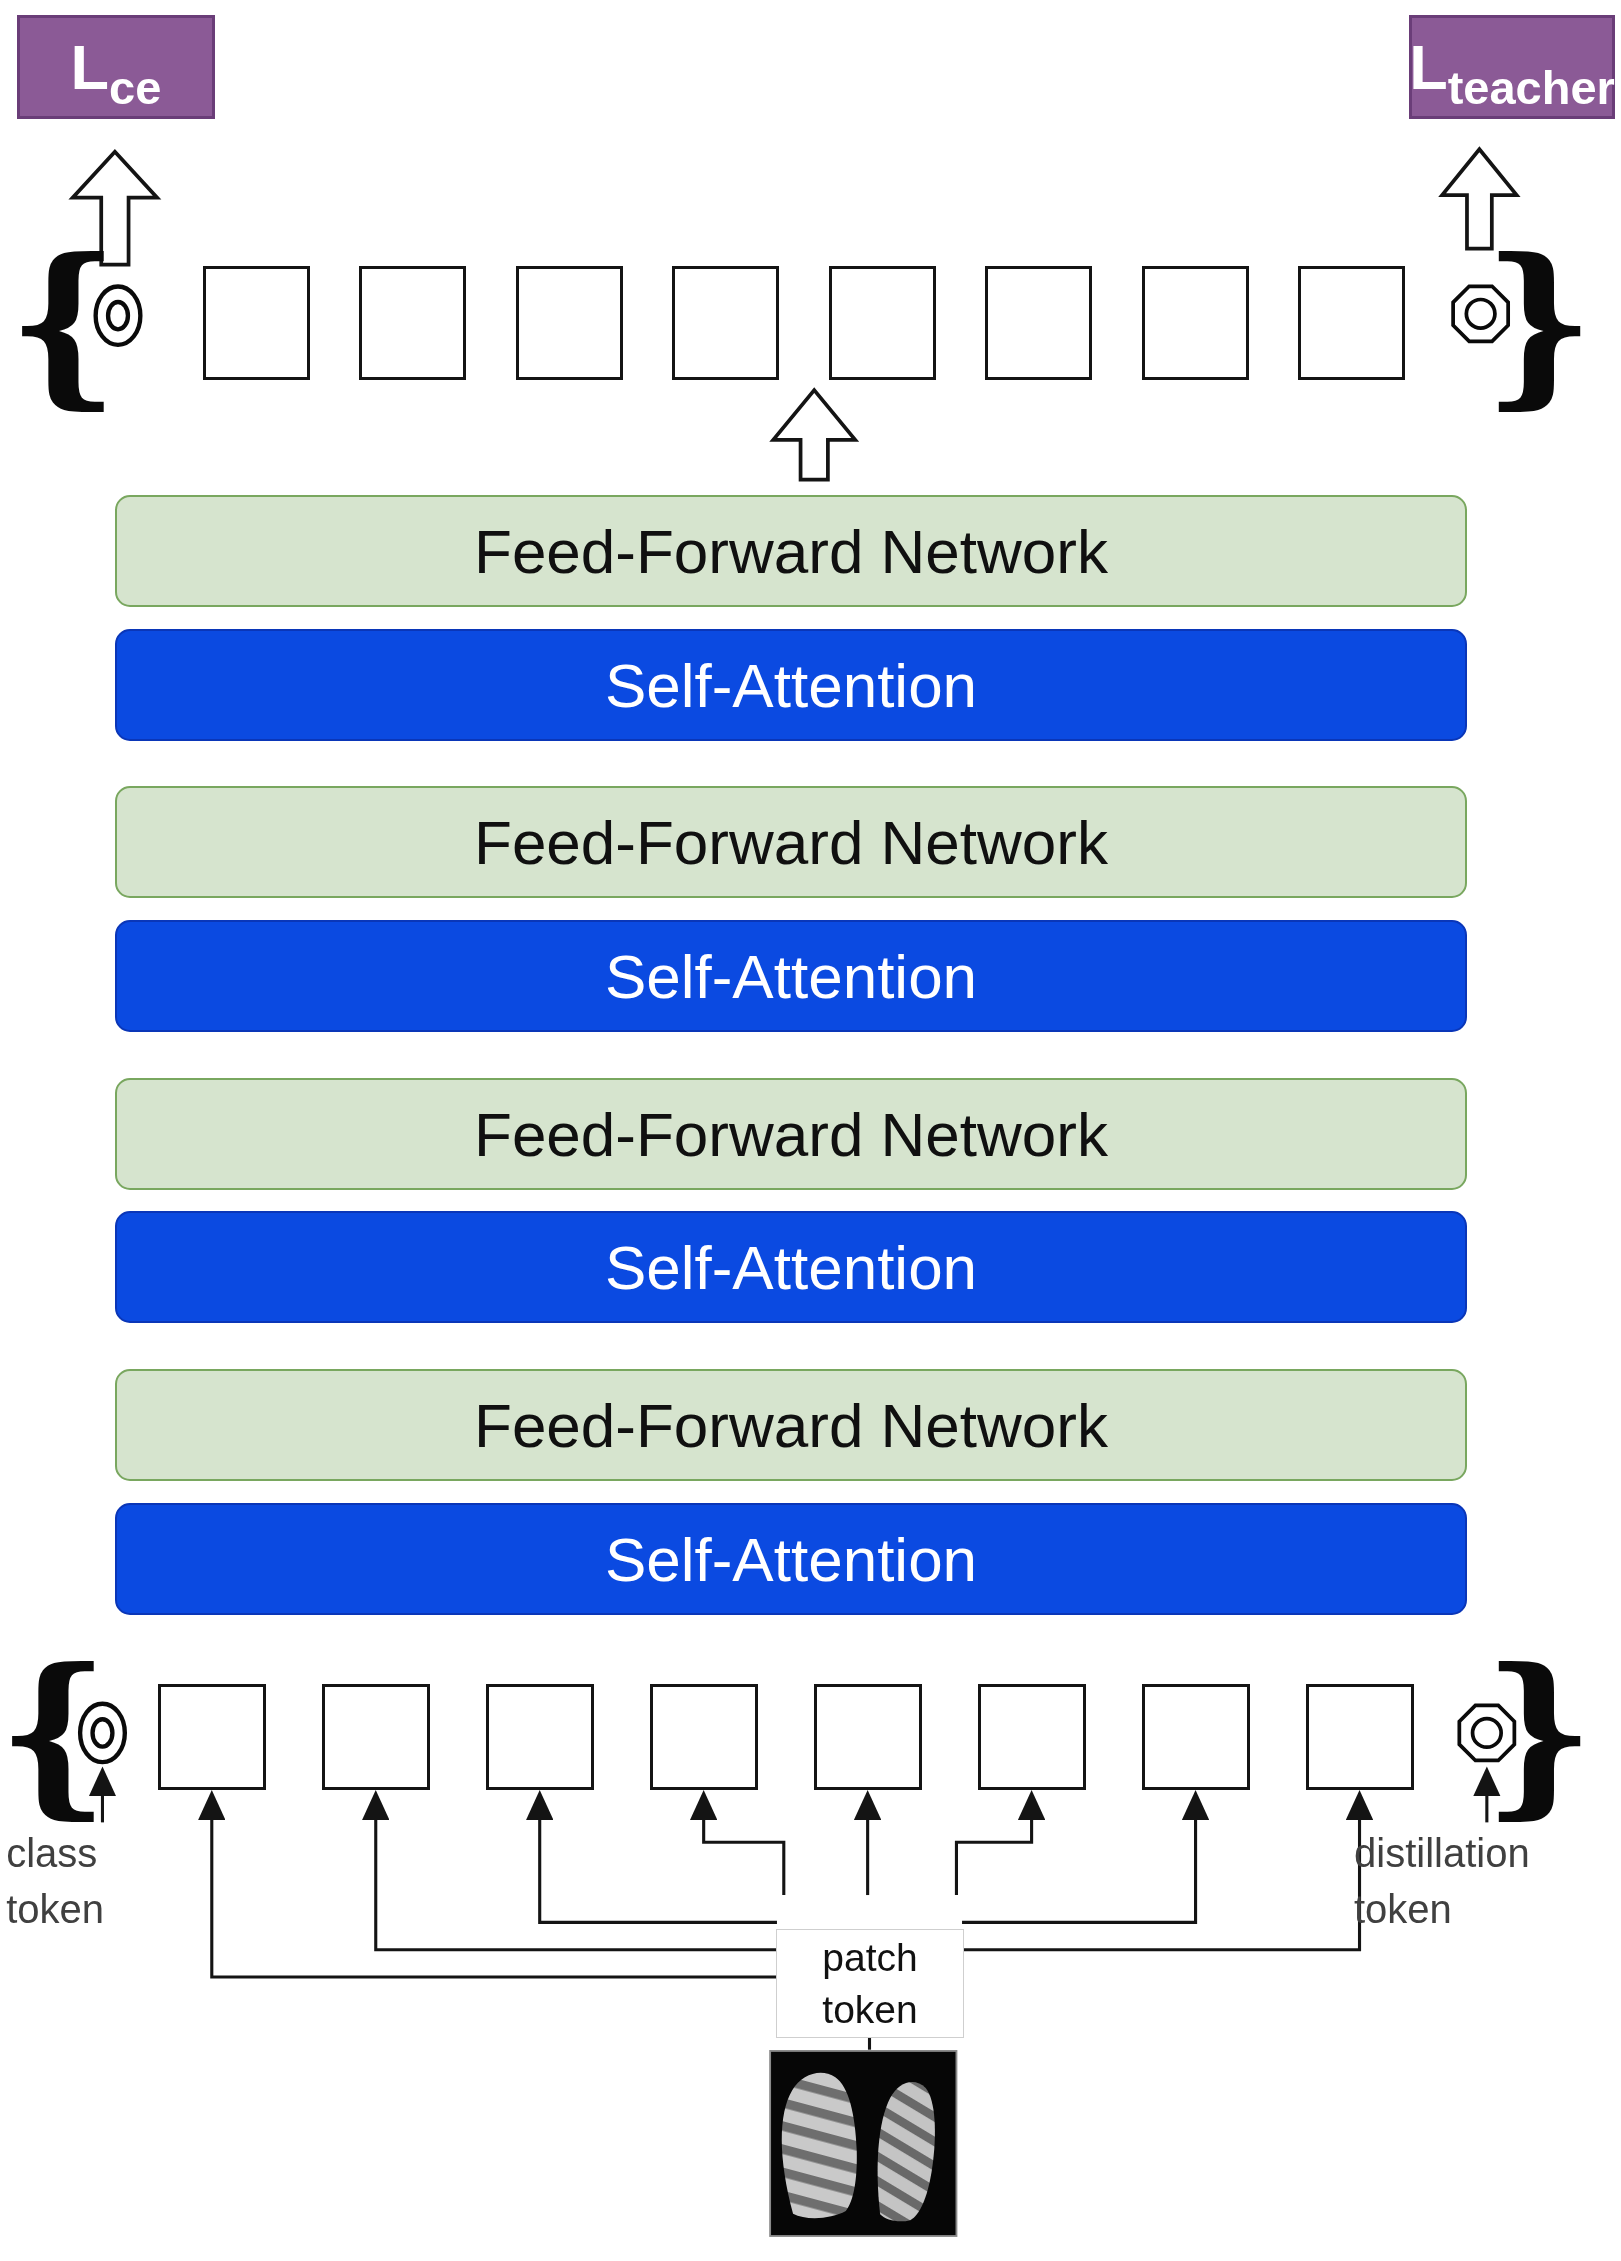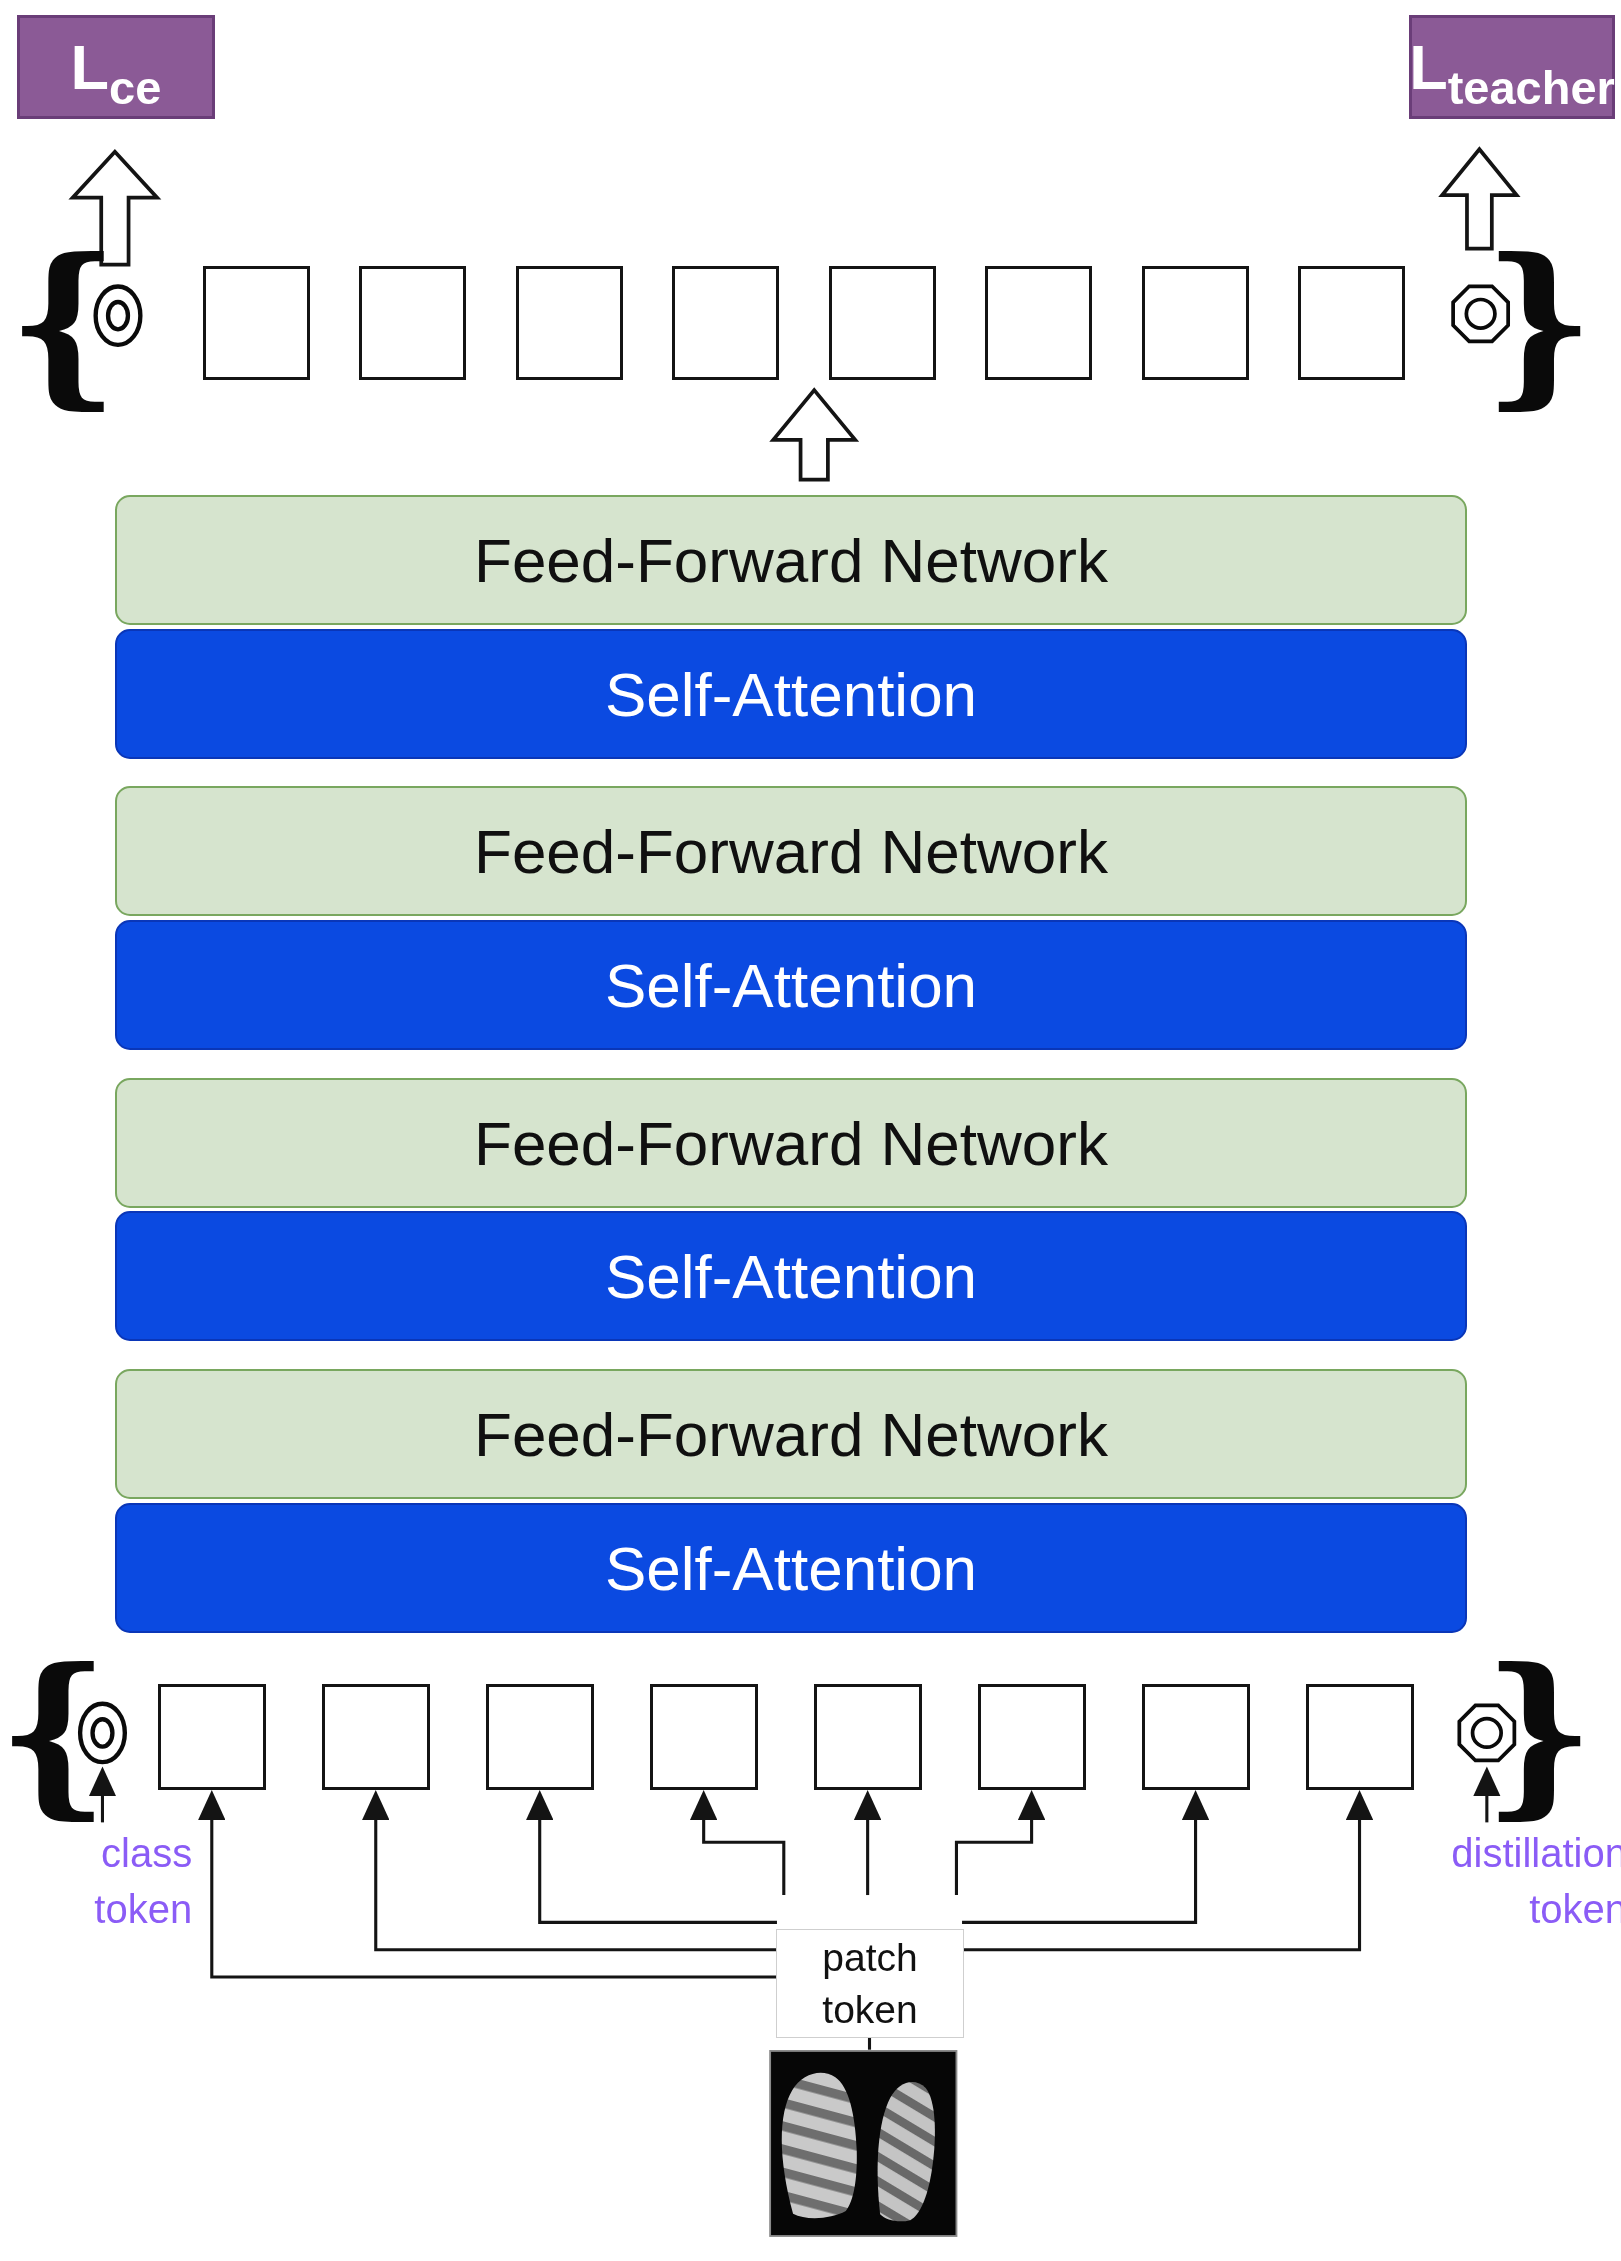--- a/index.html
+++ b/index.html
@@ -17,29 +17,29 @@
   #loss-teacher{left:1409px;width:206px;}
   .loss-main{font-size:63px;line-height:1;}
   .loss-sub{font-size:47px;line-height:1;margin-top:40px;}
   .tok{
     position:absolute;background:#ffffff;border:3.1px solid #141414;
     box-sizing:border-box;z-index:2;
   }
   .tok.top{top:266px;width:107px;height:114px;}
   .tok.bot{top:1684px;width:108px;height:106px;}
   .band{
-    position:absolute;left:115px;width:1352px;height:130px;box-sizing:border-box;
+    position:absolute;left:115px;width:1352px;height:112px;box-sizing:border-box;
     border-radius:15px;display:flex;align-items:center;justify-content:center;
     white-space:nowrap;z-index:2;
   }
   .ffn{background:#d6e4ce;border:2.5px solid #79a75f;color:#101010;font-size:62px;}
   .sa{background:#0b4ae1;border:2.5px solid #0a36b8;color:#ffffff;font-size:62px;}
   .label{
-    position:absolute;font-size:40px;line-height:56px;text-align:right;
-    color:#8b5cf6;z-index:2;
+    position:absolute;font-size:40px;line-height:56px;text-align:left;
+    color:#404040;z-index:2;
   }
   #class-label{left:6.2px;top:1825px;width:186px;}
   #dist-label{left:1354px;top:1825px;width:273px;}
   #patch-box{
     position:absolute;left:776px;top:1894px;width:188px;height:109px;box-sizing:border-box;
     background:#ffffff;border:1.9px solid #cfcfcf;z-index:3;
     display:flex;flex-direction:column;align-items:center;justify-content:center;
     font-size:39px;line-height:52px;color:#111111;text-align:center;margin-top:35px;
   }
 </style>

